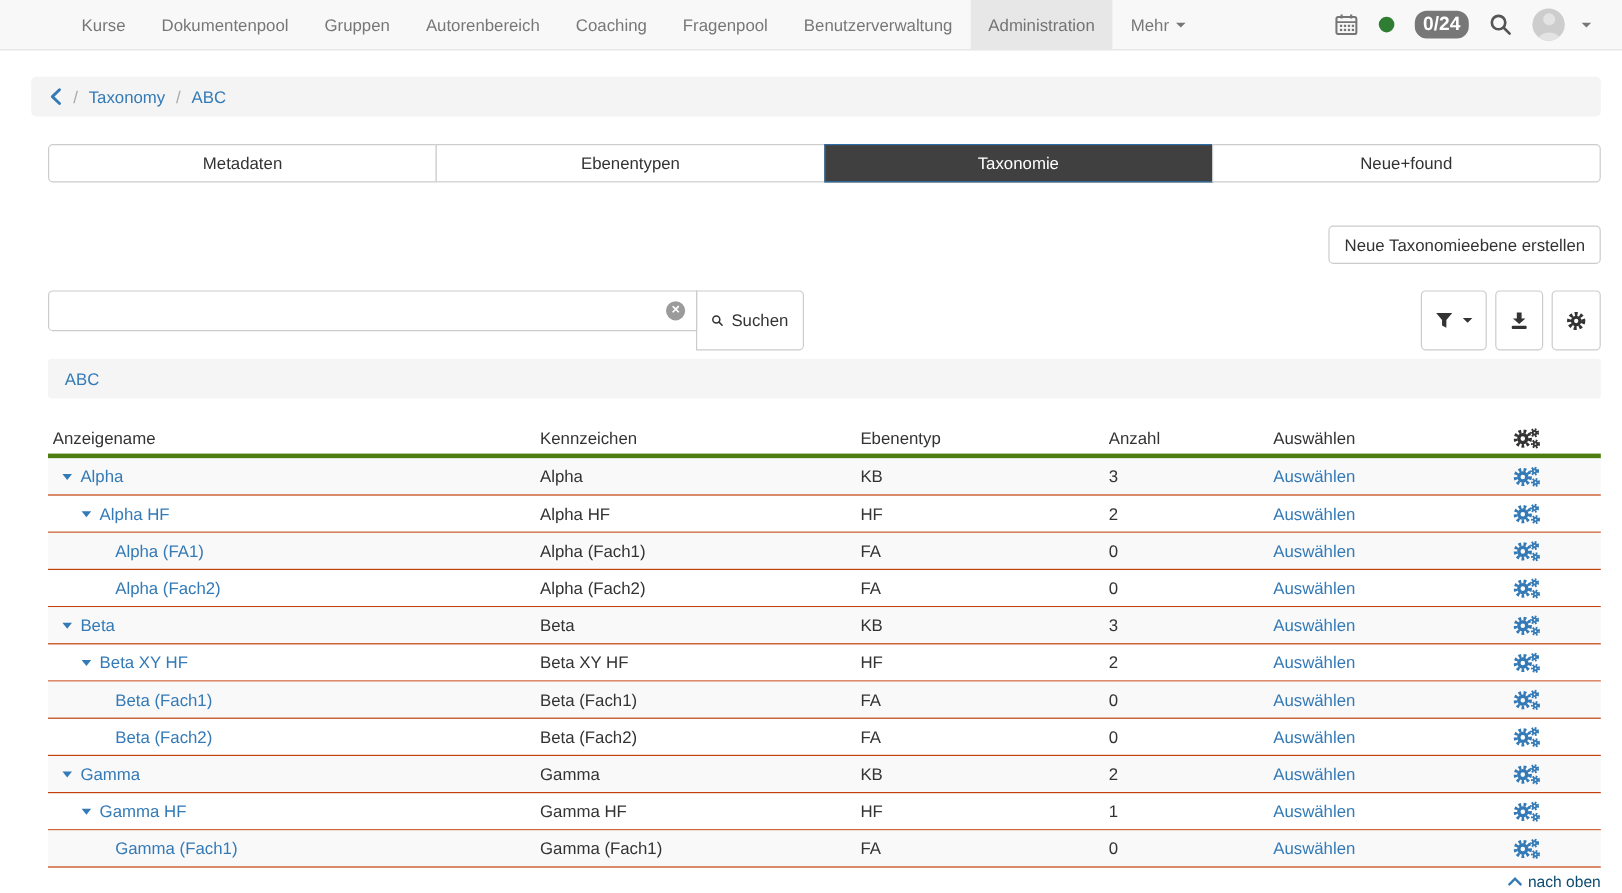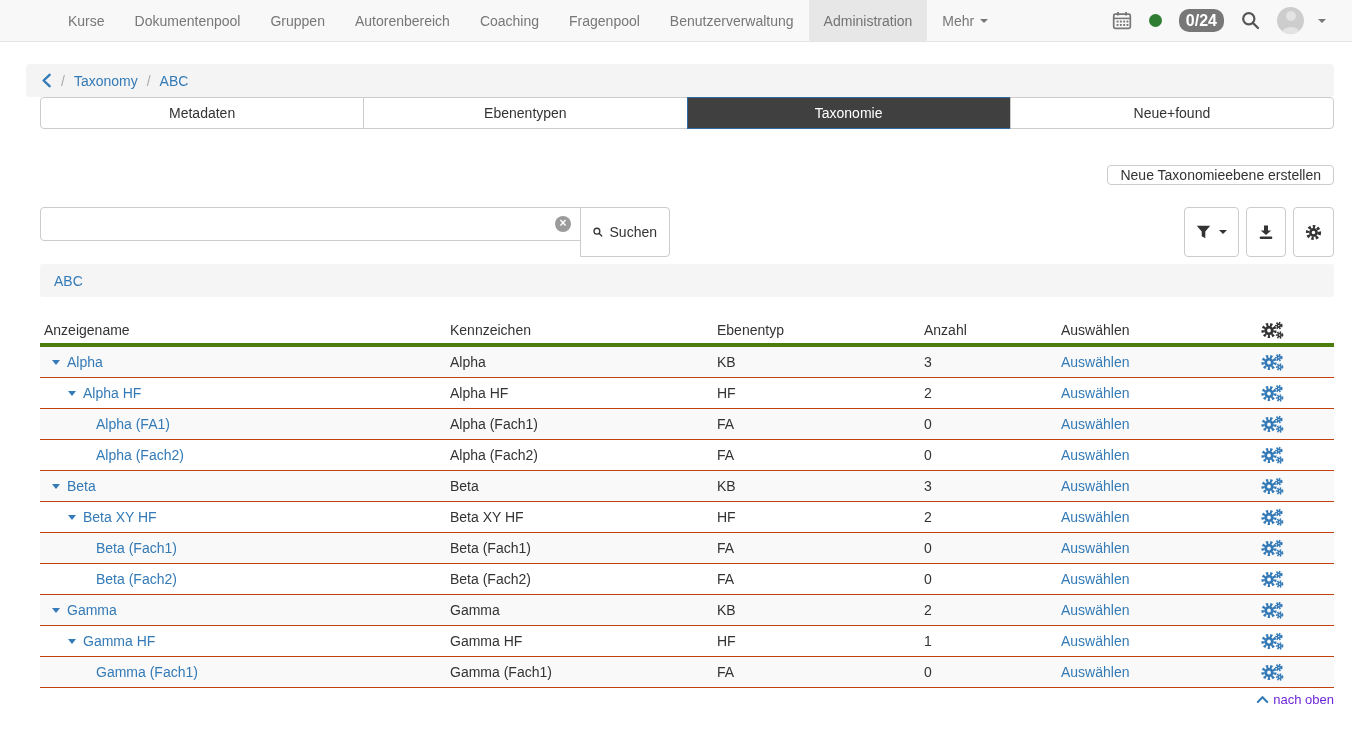--- a/index.html
+++ b/index.html
@@ -32,34 +32,34 @@
 
   
   .page { padding:0 18px; }
   .breadcrumb-bar { margin:22px 0 0 8px; height:33px; background:#f4f4f4;
     border-radius:4px; display:flex; align-items:center; padding:0 15px; gap:9px;
     font-size:14px; }
   .breadcrumb-bar a { color:#337ab7; text-decoration:none; cursor:pointer; }
   .bc-sep { color:#aaa; }
   .content { margin-left:22px; }
 
-  .tabs { display:flex; }
+  .tabs { margin-top:23px; display:flex; }
   .tab { flex:1; height:32px; background:#fff; border:1px solid #ccc;
     margin-left:-1px; display:flex; align-items:center; justify-content:center;
     color:#333; cursor:pointer; font-size:14px; }
   .tab:first-child { margin-left:0; border-radius:4px 0 0 4px; }
   .tab:last-child { border-radius:0 4px 4px 0; }
   .tab.active { background:#404040; border-color:#2e6da4; color:#fff;align-items:center; }
 
   .create-row { margin-top:36px; display:flex; justify-content:flex-end; }
   .btn { background:#fff; border:1px solid #ccc; border-radius:4px; height:50px;
     display:inline-flex; align-items:center; justify-content:center; gap:7px;
     color:#333; font-size:14px; cursor:pointer; padding:0 12px;
     font-family:"Liberation Sans", sans-serif; }
-  .create-row .btn { height:20px; }
+  .create-row .btn { height:32px; }
 
   .toolbar { margin-top:22px; display:flex; align-items:center; }
   .search-group { display:flex; }
   .search-box { position:relative; }
   .search-input { width:541px; height:34px; border:1px solid #ccc;
     border-radius:4px 0 0 4px; padding:0 34px 0 12px; font-size:14px;
     font-family:"Liberation Sans", sans-serif; color:#333; outline:none; }
   .clear-icon { position:absolute; right:10px; top:9px; width:16px; height:16px;
     border-radius:50%; background:#9b9b9b; color:#fff; font-size:12px;
     font-weight:bold; line-height:15px; text-align:center; cursor:pointer; }
@@ -86,21 +86,21 @@
   .lvl1 .name-cell { padding-left:28px; }
   .lvl2 .name-cell { padding-left:56px; }
   .tree-caret { display:inline-block; width:0; height:0;
     border-left:4.5px solid transparent; border-right:4.5px solid transparent;
     border-top:5.5px solid #337ab7; margin-right:7px; cursor:pointer; flex:0 0 auto; }
   .cogs { color:#337ab7; display:block; cursor:pointer; }
   .thead .cogs { color:#333; }
 
   .footer-row { display:flex; justify-content:flex-end; align-items:center;
     gap:4px; margin-top:4px; font-size:13px; }
-  .footer-row a { color:#6d28d9; text-decoration:none; cursor:pointer; }
+  .footer-row a { color:#0c4a6e; text-decoration:none; cursor:pointer; }
 </style>
 </head>
 <body>
 
 <nav class="navbar">
   <ul class="nav-items">
       <li class="nav-item">
     <span>Kurse</span>
 
   </li>

